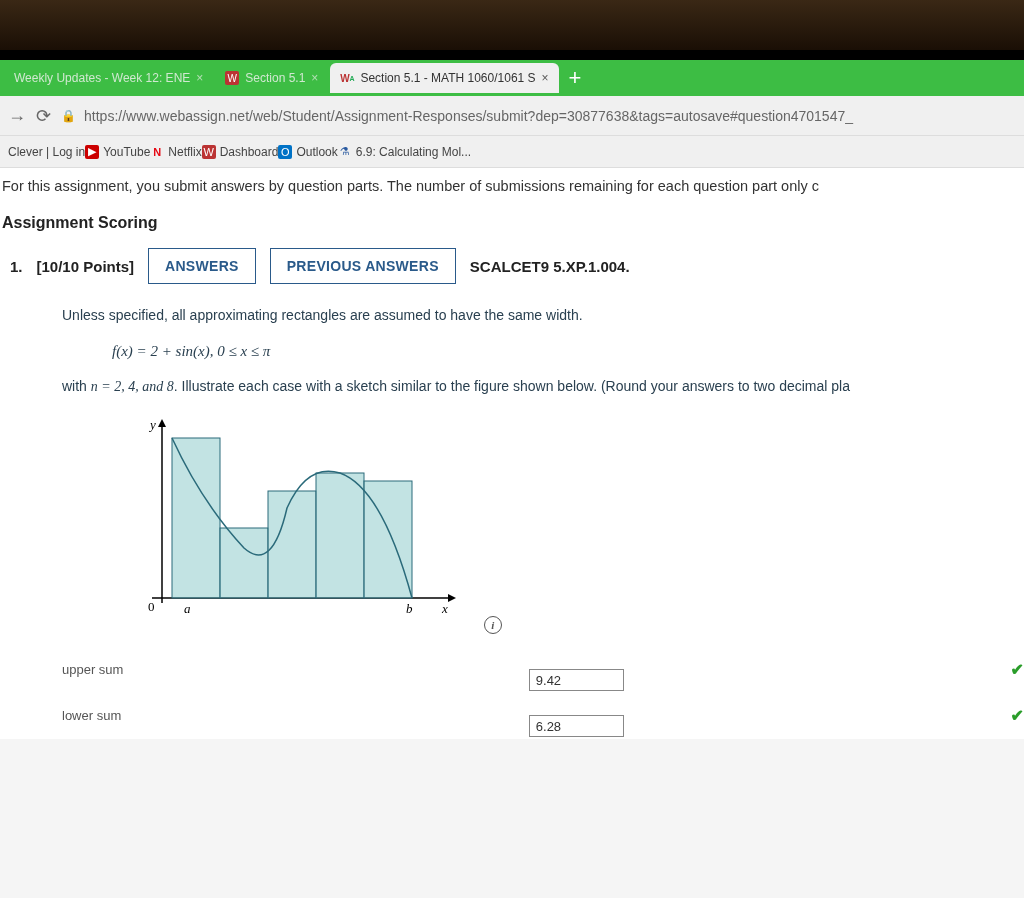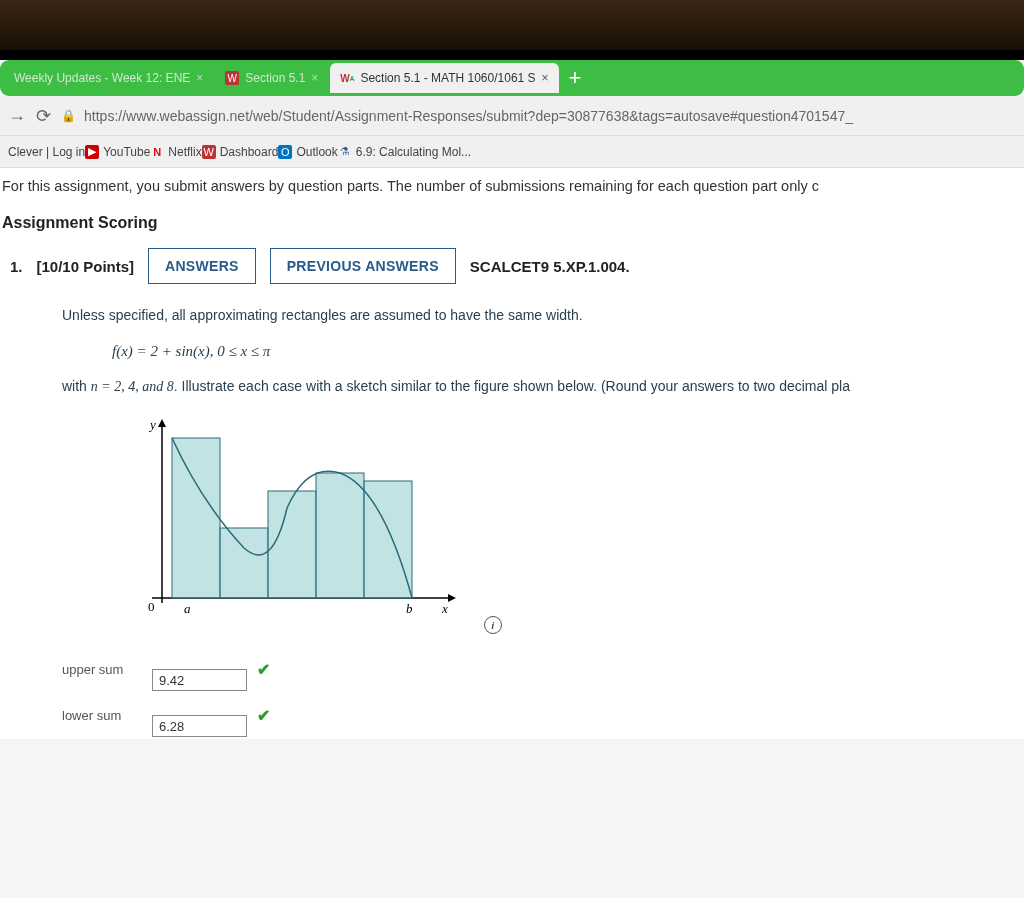--- a/index.html
+++ b/index.html
@@ -17,21 +17,20 @@
     .screen-border {
       height: 10px;
       background: #000;
     }
     .tab-bar {
       background: #3dbd44;
       display: flex;
       align-items: center;
       height: 36px;
       padding: 0 4px;
-      border-radius: 9px;
     }
     .tab {
       display: flex;
       align-items: center;
       height: 30px;
       padding: 0 10px;
       font-size: 12px;
       color: #eee;
       gap: 6px;
       border-radius: 6px 6px 0 0;
@@ -146,20 +145,21 @@
     }
     .figure {
       margin: 12px 0 6px 60px;
       position: relative;
     }
     .answer-row {
       display: flex;
       align-items: center;
       gap: 10px;
       padding: 2px 0;
+      justify-content: space-between;
     }
     .answer-label { font-size: 13px; color: #555; width: 80px; }
     .answer-input {
       border: 1px solid #888;
       width: 95px;
       height: 22px;
       padding: 4px 6px;
       font-size: 13px;
       color: #333;
       margin-top: 20px;

